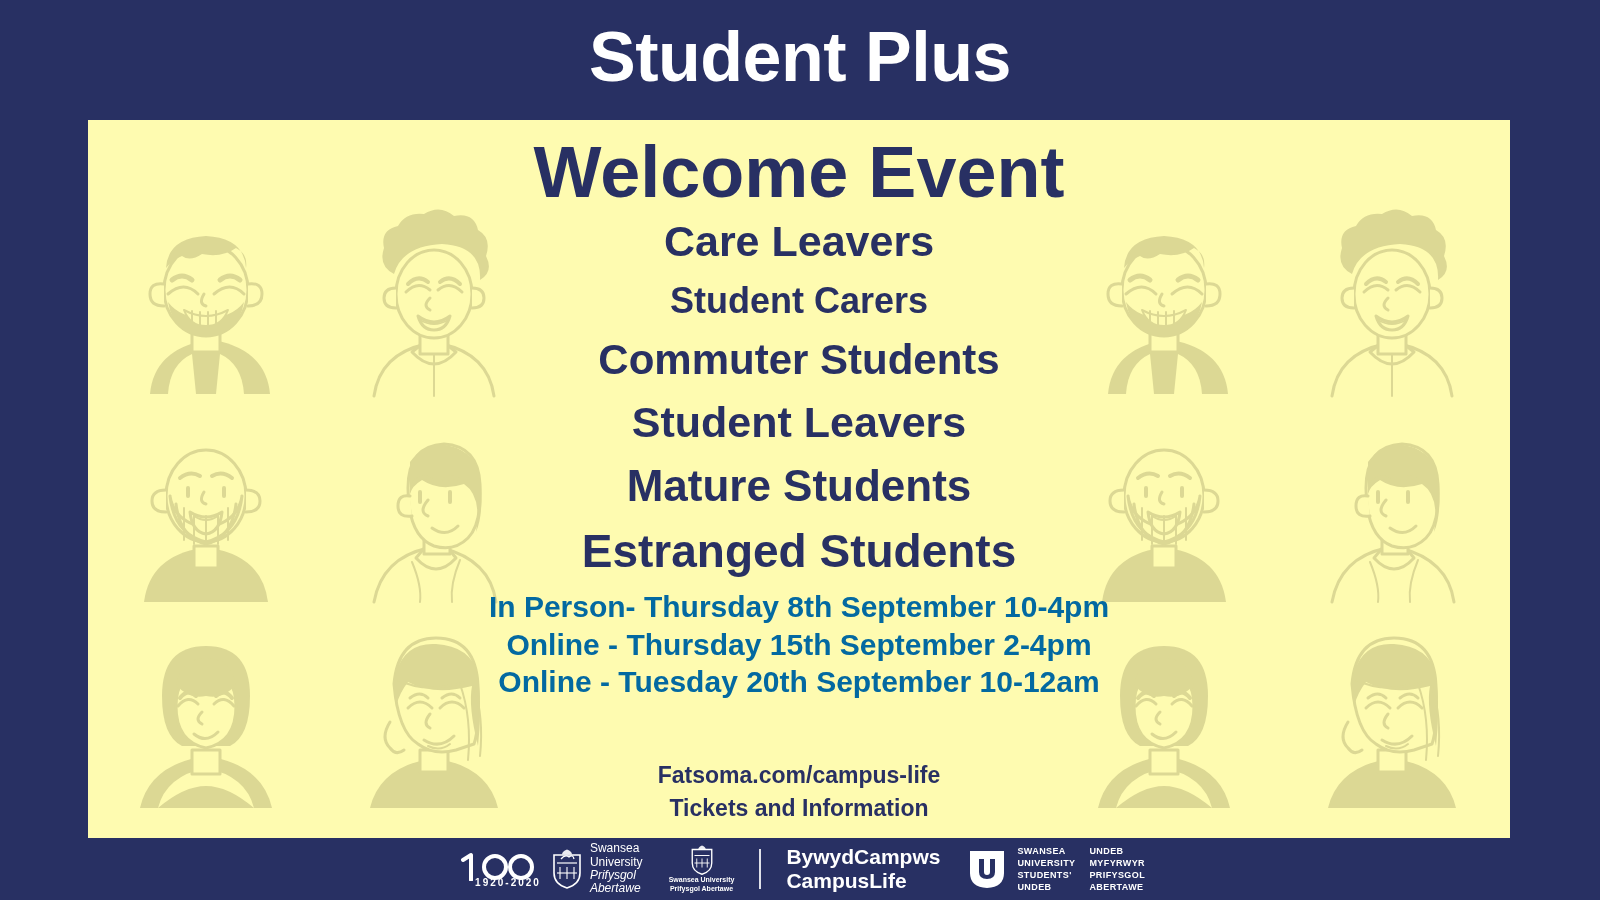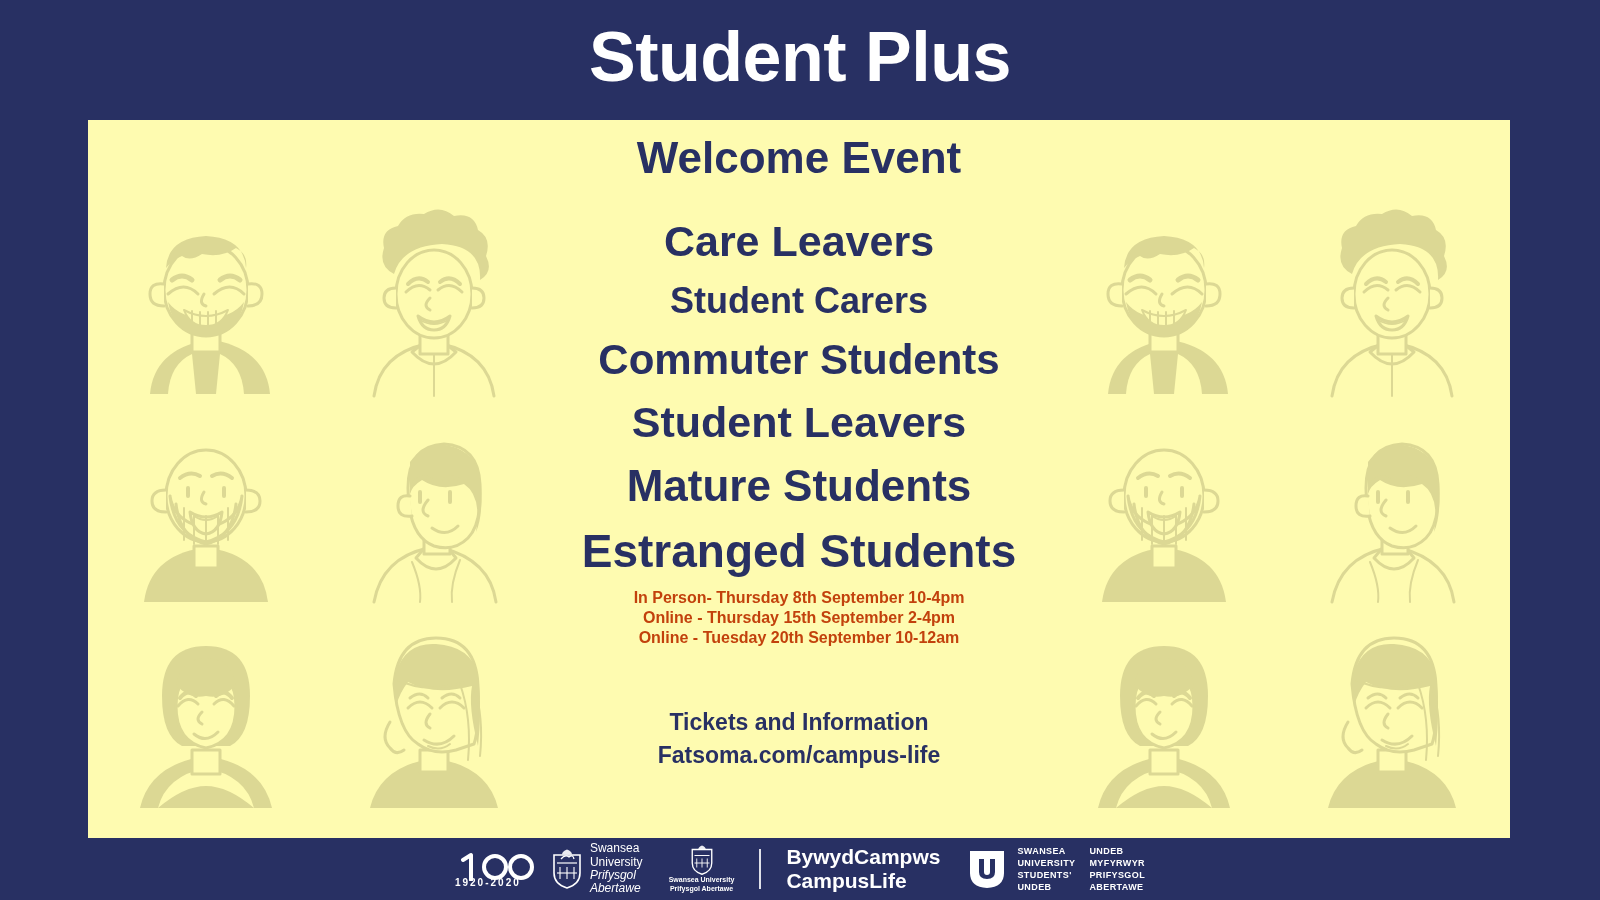--- a/index.html
+++ b/index.html
@@ -40,21 +40,21 @@
     overflow: hidden;
   }
 
   .subtitle {
     position: absolute;
     top: 16px;
     left: 0;
     width: 1422px;
     text-align: center;
     color: #283063;
-    font-size: 44px;
+    font-size: 72px;
     font-weight: bold;
     line-height: 1.0;
   }
 
   
   .avatar-grid {
     position: absolute;
     top: 78px;
     display: grid;
     grid-template-columns: 200px 200px;
@@ -100,22 +100,22 @@
   .group-list li.s1 { font-size: 36px; }
   .group-list li.s2 { font-size: 42px; }
   .group-list li.s3 { font-size: 43px; }
   .group-list li.s4 { font-size: 44px; margin-top: 16px; }
   .group-list li.s5 { font-size: 46px; margin-bottom: 14px; }
 
   .sessions {
     margin-top: 2px;
   }
   .sessions div {
-    color: #c2410c;
-    font-size: 16px;
+    color: #0369a1;
+    font-size: 30px;
     font-weight: bold;
     line-height: 1.25;
     white-space: nowrap;
   }
 
   .tickets {
     margin-top: 58px;
   }
   .tickets div {
     color: #283063;
@@ -132,21 +132,21 @@
     bottom: 0;
     width: 1600px;
     height: 62px;
     display: flex;
     align-items: center;
     justify-content: center;
     gap: 26px;
   }
   .logo-block { display: flex; align-items: center; }
 
-  .cent-logo { display: flex; flex-direction: column; align-items: flex-start; }
+  .cent-logo { display: flex; flex-direction: column; align-items: flex-end; }
   .cent-logo .cent-years {
     color: #ffffff;
     font-size: 10px;
     font-weight: bold;
     letter-spacing: 2px;
     margin-top: -4px;
   }
 
   .su-lockup { display: flex; align-items: center; gap: 7px; }
   .su-lockup .su-words {
@@ -477,22 +477,22 @@
       <li class="s5">Estranged Students</li>
     </ul>
 
     <div class="sessions">
       <div>In Person- Thursday 8th September 10-4pm</div>
       <div>Online - Thursday 15th September 2-4pm</div>
       <div>Online - Tuesday 20th September 10-12am</div>
     </div>
 
     <div class="tickets">
+      <div>Fatsoma.com/campus-life</div>
       <div>Tickets and Information</div>
-      <div>Fatsoma.com/campus-life</div>
     </div>
   </div>
 </div>
 
 <div class="footer">
 
   <div class="logo-block" style="gap:10px;">
     <div class="cent-logo">
       <svg width="86" height="30" viewBox="0 0 86 30" xmlns="http://www.w3.org/2000/svg">
         <g fill="none" stroke="#ffffff" stroke-width="4">

